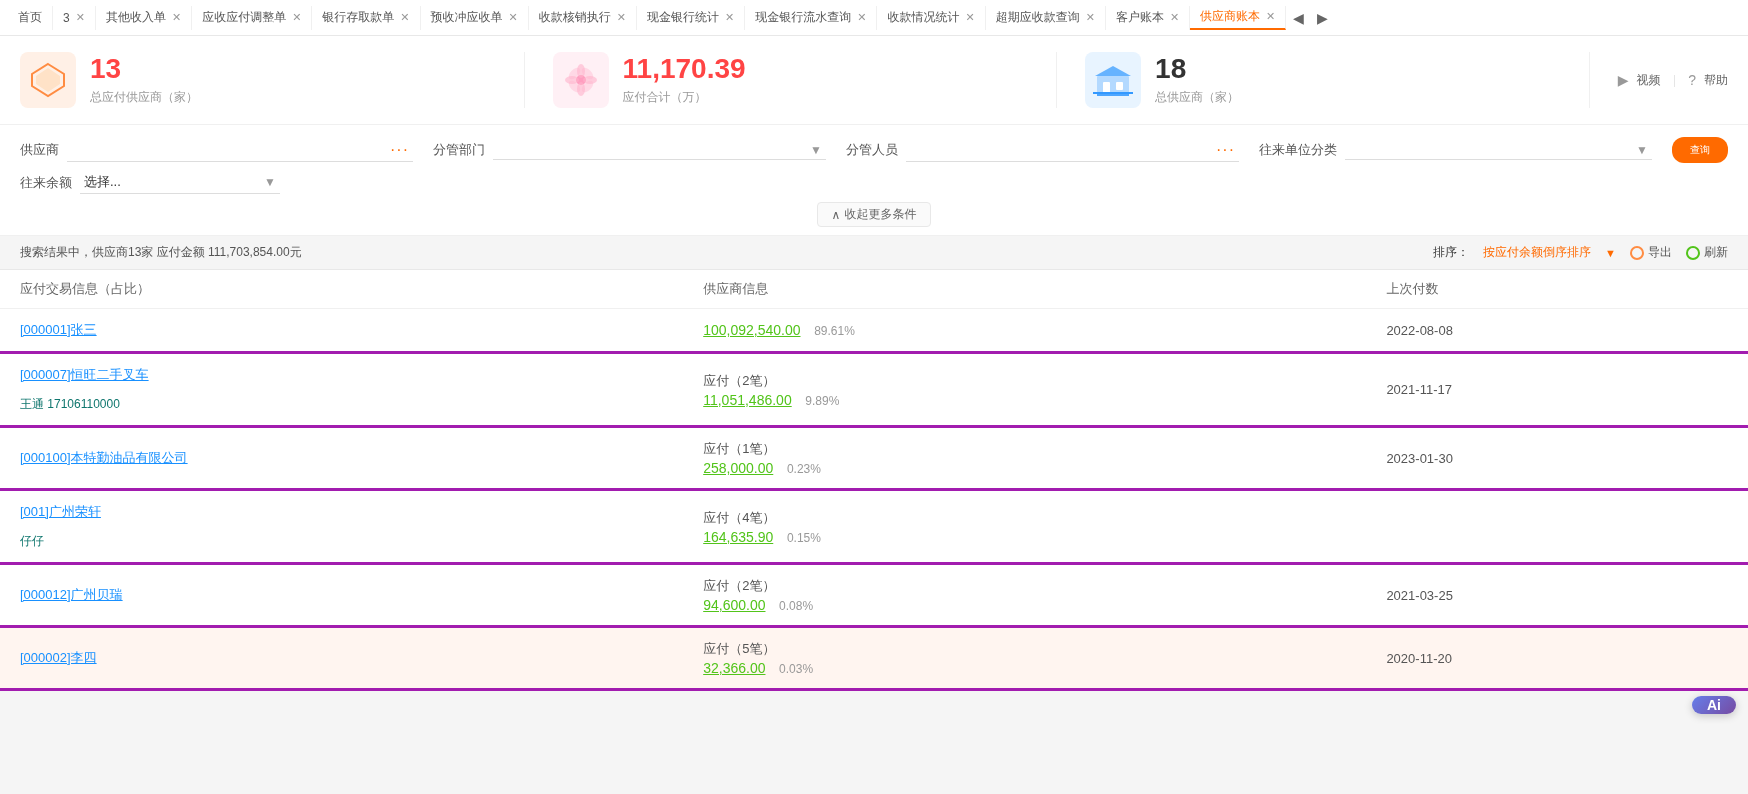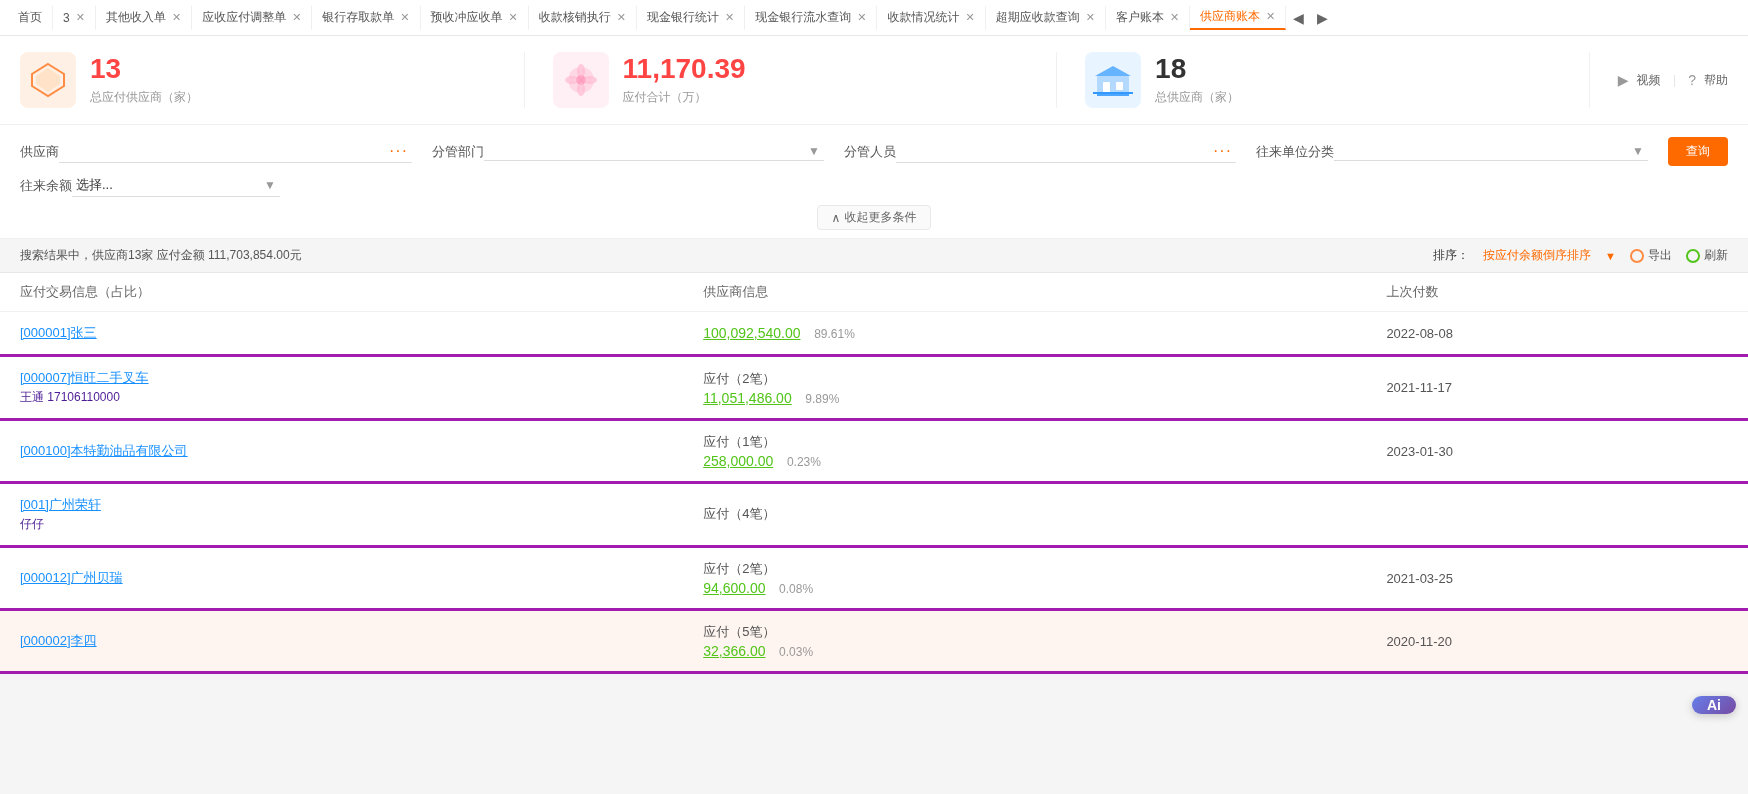--- a/index.html
+++ b/index.html
@@ -95,20 +95,21 @@
     }
     .search-row {
       display: flex;
       align-items: center;
       gap: 20px;
       margin-bottom: 8px;
     }
     .search-field {
       display: flex;
       align-items: center;
+      gap: 8px;
       flex: 1;
     }
     .search-field label {
       font-size: 13px;
       color: #555;
       white-space: nowrap;
       flex-shrink: 0;
     }
     .search-field .input-wrap {
       flex: 1;
@@ -140,23 +141,23 @@
       justify-content: space-between;
       padding: 2px 4px;
       cursor: pointer;
     }
     .search-field .select-wrap .arrow-down { color: #999; font-size: 12px; }
     .btn-query {
       background: #ff6a00;
       color: #fff;
       border: none;
       padding: 6px 18px;
-      border-radius: 4px;
-      cursor: pointer;
-      font-size: 12px;
+      border-radius: 12px;
+      cursor: pointer;
+      font-size: 10px;
       flex-shrink: 0;
     }
     .collapse-btn {
       display: flex;
       align-items: center;
       justify-content: center;
       gap: 4px;
       color: #666;
       font-size: 12px;
       cursor: pointer;
@@ -224,22 +225,22 @@
     }
     .table-row.highlighted { background: #fff5f0; }
     .supplier-link {
       color: #1890ff;
       text-decoration: underline;
       cursor: pointer;
       font-size: 13px;
     }
     .supplier-sub {
       font-size: 12px;
-      color: #4c1d95;
-      margin-top: 2px;
+      color: #0f766e;
+      margin-top: 12px;
     }
     .tx-info .tx-label { font-size: 13px; color: #555; margin-bottom: 2px; }
     .tx-info .tx-amount { color: #52c41a; font-size: 14px; font-weight: 500; text-decoration: underline; cursor: pointer; }
     .tx-info .tx-pct { color: #999; font-size: 12px; margin-left: 10px; }
     .last-pay { font-size: 13px; color: #555; }
 
     
     .ai-badge {
       position: fixed;
       right: 12px;
@@ -489,20 +490,24 @@
     <div class="last-pay">2023-01-30</div>
   </div>
 
   <div class="table-row">
     <div>
       <div class="supplier-link">[001]广州荣轩</div>
       <div class="supplier-sub">仔仔</div>
     </div>
     <div class="tx-info">
       <div class="tx-label">应付（4笔）</div>
+      <div>
+        <span class="tx-amount">164,635.90</span>
+        <span class="tx-pct">0.15%</span>
+      </div>
     </div>
     <div class="last-pay"></div>
   </div>
 
   <div class="table-row">
     <div>
       <div class="supplier-link">[000012]广州贝瑞</div>
     </div>
     <div class="tx-info">
       <div class="tx-label">应付（2笔）</div>

